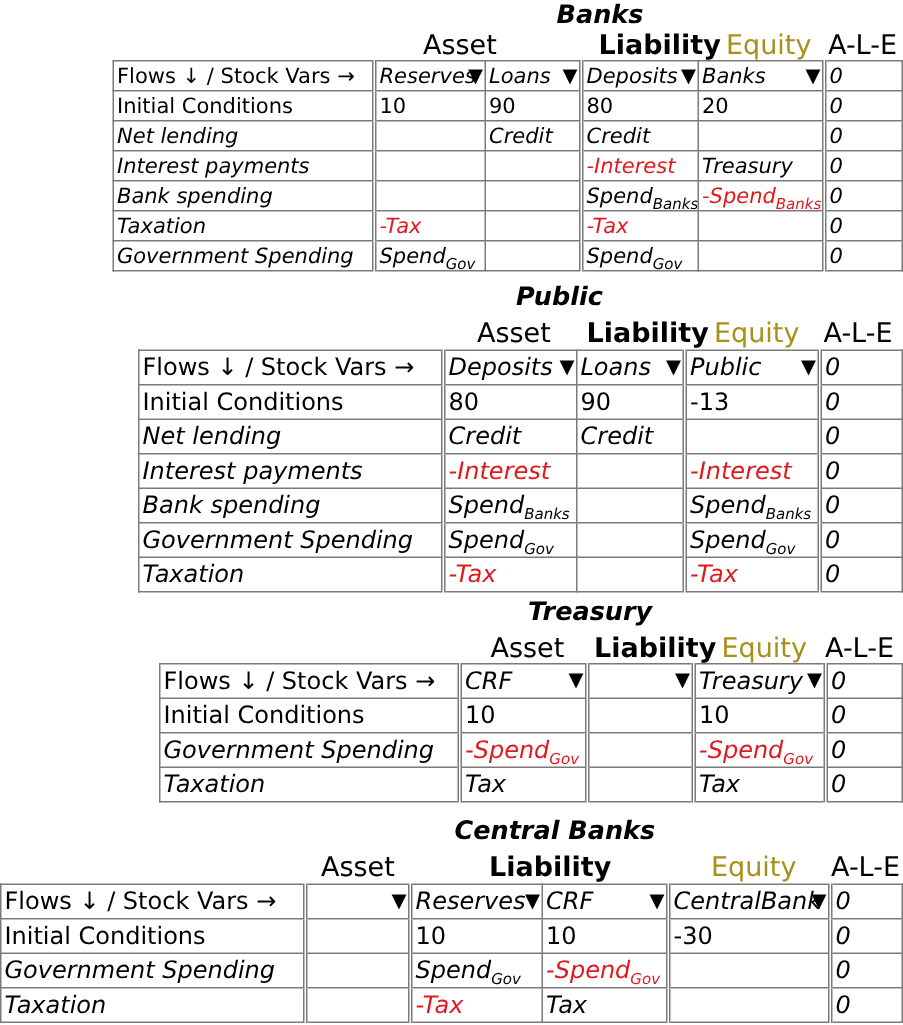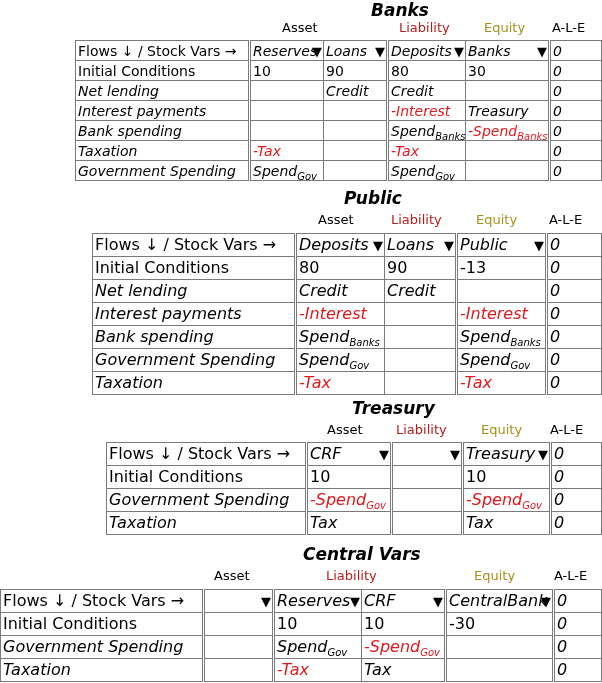--- a/index.html
+++ b/index.html
@@ -1,22 +1,22 @@
 <!DOCTYPE html>
 <html><head>
 <meta charset="utf-8">
 <style>
   html, body { margin:0; padding:0; background:#ffffff; }
   body { width:602px; height:683px; position:relative; overflow:hidden;
          font-family:"DejaVu Sans", sans-serif; color:#000; }
   .title { position:absolute; font-weight:bold; font-style:italic; font-size:17px;
            font-family:"DejaVu Sans", sans-serif; white-space:nowrap; }
-  .hdr { position:absolute; font-size:13px; white-space:nowrap; }
+  .hdr { position:absolute; font-size:18px; white-space:nowrap; }
   .asset { color:#000; }
-  .liab { color:#b91c1c; }
+  .liab { color:#000000;font-weight:bold; }
   .eq { color:#a8901a; }
   table.g { position:absolute; border-collapse:collapse; table-layout:fixed; font-size:14px; }
   table.g td { border:1px solid #7a7a7a; padding:0 2px; white-space:nowrap; overflow:hidden; position:relative; line-height:1; vertical-align:middle; }
   table.g td.dl { border-left:3px double #7a7a7a; }
   .it { font-style:italic; }
   .red { color:#e0191e; }
   .arrow { position:absolute; right:1px; top:50%; transform:translateY(-50%); font-style:normal; font-size:13px; }
   sub { font-size:10px; vertical-align:-4px; line-height:0; }
   .big table.g, table.big { font-size:16px; }
 </style>
@@ -45,21 +45,21 @@
     <td class="it"><span>Loans</span><span class="arrow">▼</span></td>
     <td class="dl it"><span>Deposits</span><span class="arrow">▼</span></td>
     <td class="it"><span>Banks</span><span class="arrow">▼</span></td>
     <td class="dl it">0</td>
   </tr>
   <tr style="height:20px">
     <td>Initial Conditions</td>
     <td class="dl">10</td>
     <td>90</td>
     <td class="dl">80</td>
-    <td>30</td>
+    <td>20</td>
     <td class="dl it">0</td>
   </tr>
   <tr style="height:20px">
     <td class="it">Net lending</td>
     <td class="dl it"></td>
     <td class="it">Credit</td>
     <td class="dl it">Credit</td>
     <td class="it"></td>
     <td class="dl it">0</td>
   </tr>
@@ -204,21 +204,21 @@
   <tr style="height:23px">
     <td class="it">Taxation</td>
     <td class="dl it">Tax</td>
     <td class="dl it"></td>
     <td class="dl it">Tax</td>
     <td class="dl it">0</td>
   </tr>
 </tbody>
   </table>
 
-<div class="title" style="left:303px; top:544px;">Central Vars</div>
+<div class="title" style="left:303px; top:544px;">Central Banks</div>
 <div class="hdr asset" style="left:214px; top:568px;">Asset</div>
 <div class="hdr liab" style="left:326px; top:568px;">Liability</div>
 <div class="hdr eq" style="left:474px; top:568px;">Equity</div>
 <div class="hdr" style="left:554px; top:568px;">A-L-E</div>
 
 <table class="g big" style="left:0px; top:589px; width:601px;">
   <colgroup>
       <col style="width:203px">
       <col style="width:70px">
       <col style="width:88px">

